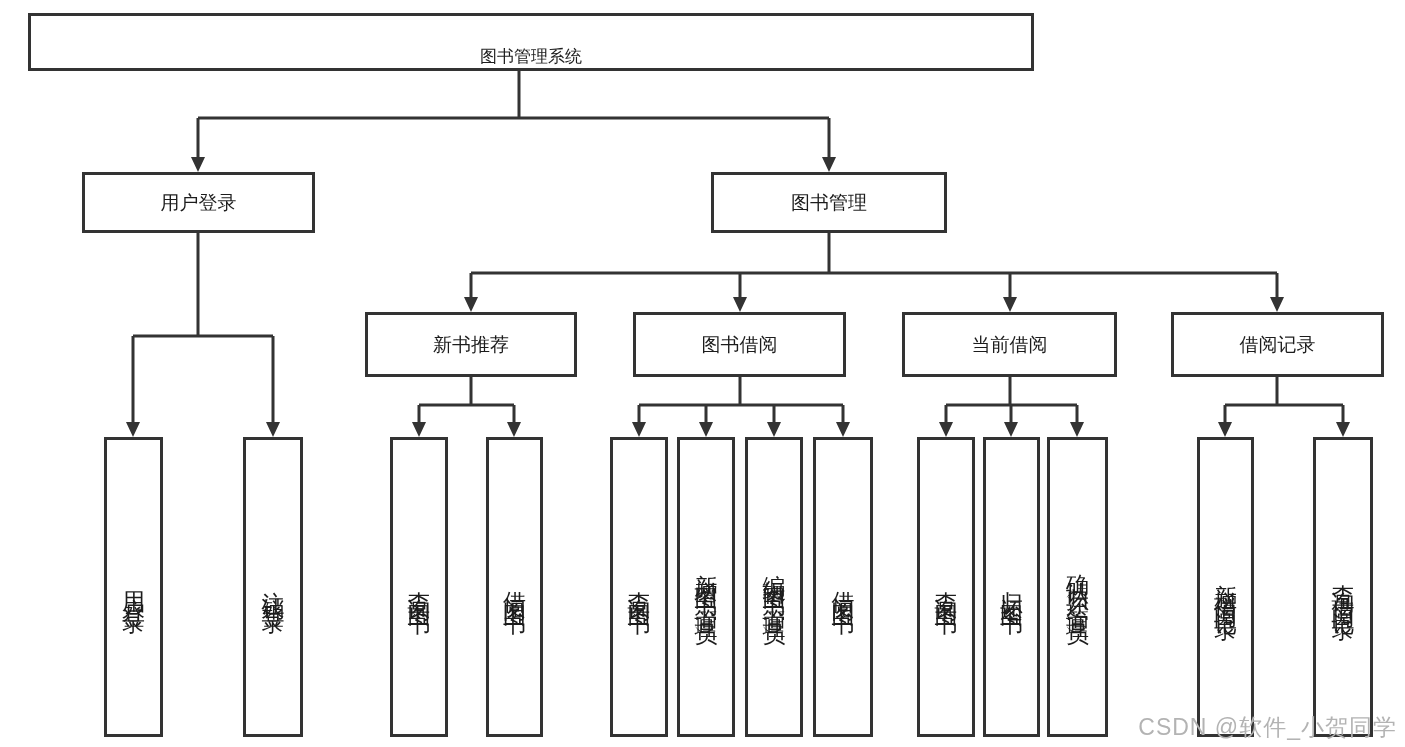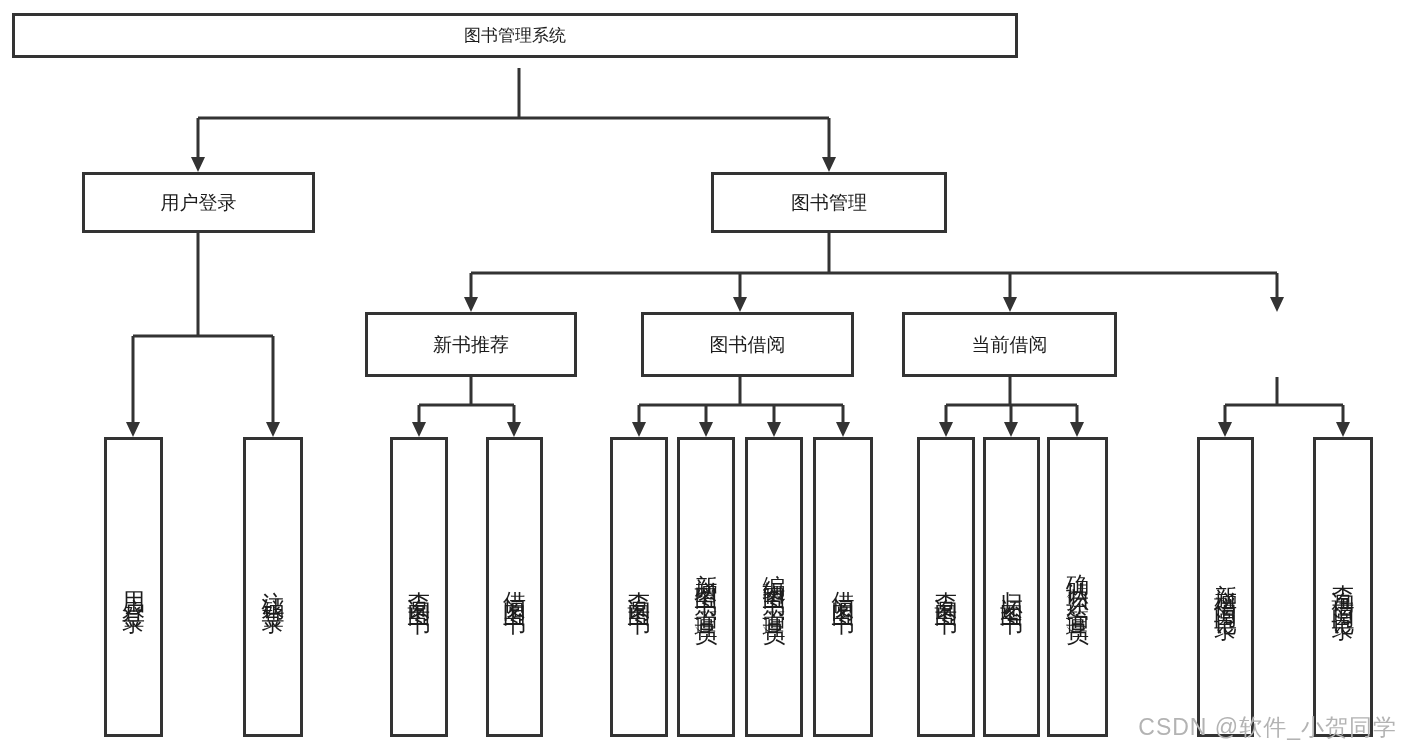--- a/index.html
+++ b/index.html
@@ -90,39 +90,42 @@
       <polygon points="767,422 781,422 774,437"></polygon>
       <polygon points="836,422 850,422 843,437"></polygon>
       <polygon points="939,422 953,422 946,437"></polygon>
       <polygon points="1004,422 1018,422 1011,437"></polygon>
       <polygon points="1070,422 1084,422 1077,437"></polygon>
       <polygon points="1218,422 1232,422 1225,437"></polygon>
       <polygon points="1336,422 1350,422 1343,437"></polygon>
     </g>
   </svg>
 
-  <div class="box root" style="left:12px; top:13px; width:1006px; height:45px;">
+  <div class="box root" style="left:28px; top:13px; width:1006px; height:58px;align-items:flex-end;">
     <span class="lbl">图书管理系统</span>
   </div>
 
   <div class="box hnode" style="left:82px; top:172px; width:233px; height:61px;">
     <span class="lbl">用户登录</span>
   </div>
   <div class="box hnode" style="left:711px; top:172px; width:236px; height:61px;align-items:center;">
     <span class="lbl">图书管理</span>
   </div>
 
   <div class="box hnode" style="left:365px; top:312px; width:212px; height:65px;text-align:center;">
     <span class="lbl">新书推荐</span>
   </div>
-  <div class="box hnode" style="left:633px; top:312px; width:213px; height:65px;margin-left:8px;">
+  <div class="box hnode" style="left:633px; top:312px; width:213px; height:65px;">
     <span class="lbl">图书借阅</span>
   </div>
   <div class="box hnode" style="left:902px; top:312px; width:215px; height:65px;align-items:center;">
     <span class="lbl">当前借阅</span>
+  </div>
+  <div class="box hnode" style="left:1171px; top:312px; width:213px; height:65px;">
+    <span class="lbl">借阅记录</span>
   </div>
 
   <div class="box leaf" style="left:104px; top:437px; width:59px; height:300px;">
     <span class="lbl">用户登录</span>
   </div>
   <div class="box leaf" style="left:243px; top:437px; width:60px; height:300px;">
     <span class="lbl">注销登录</span>
   </div>
 
   <div class="box leaf" style="left:390px; top:437px; width:58px; height:300px;">

